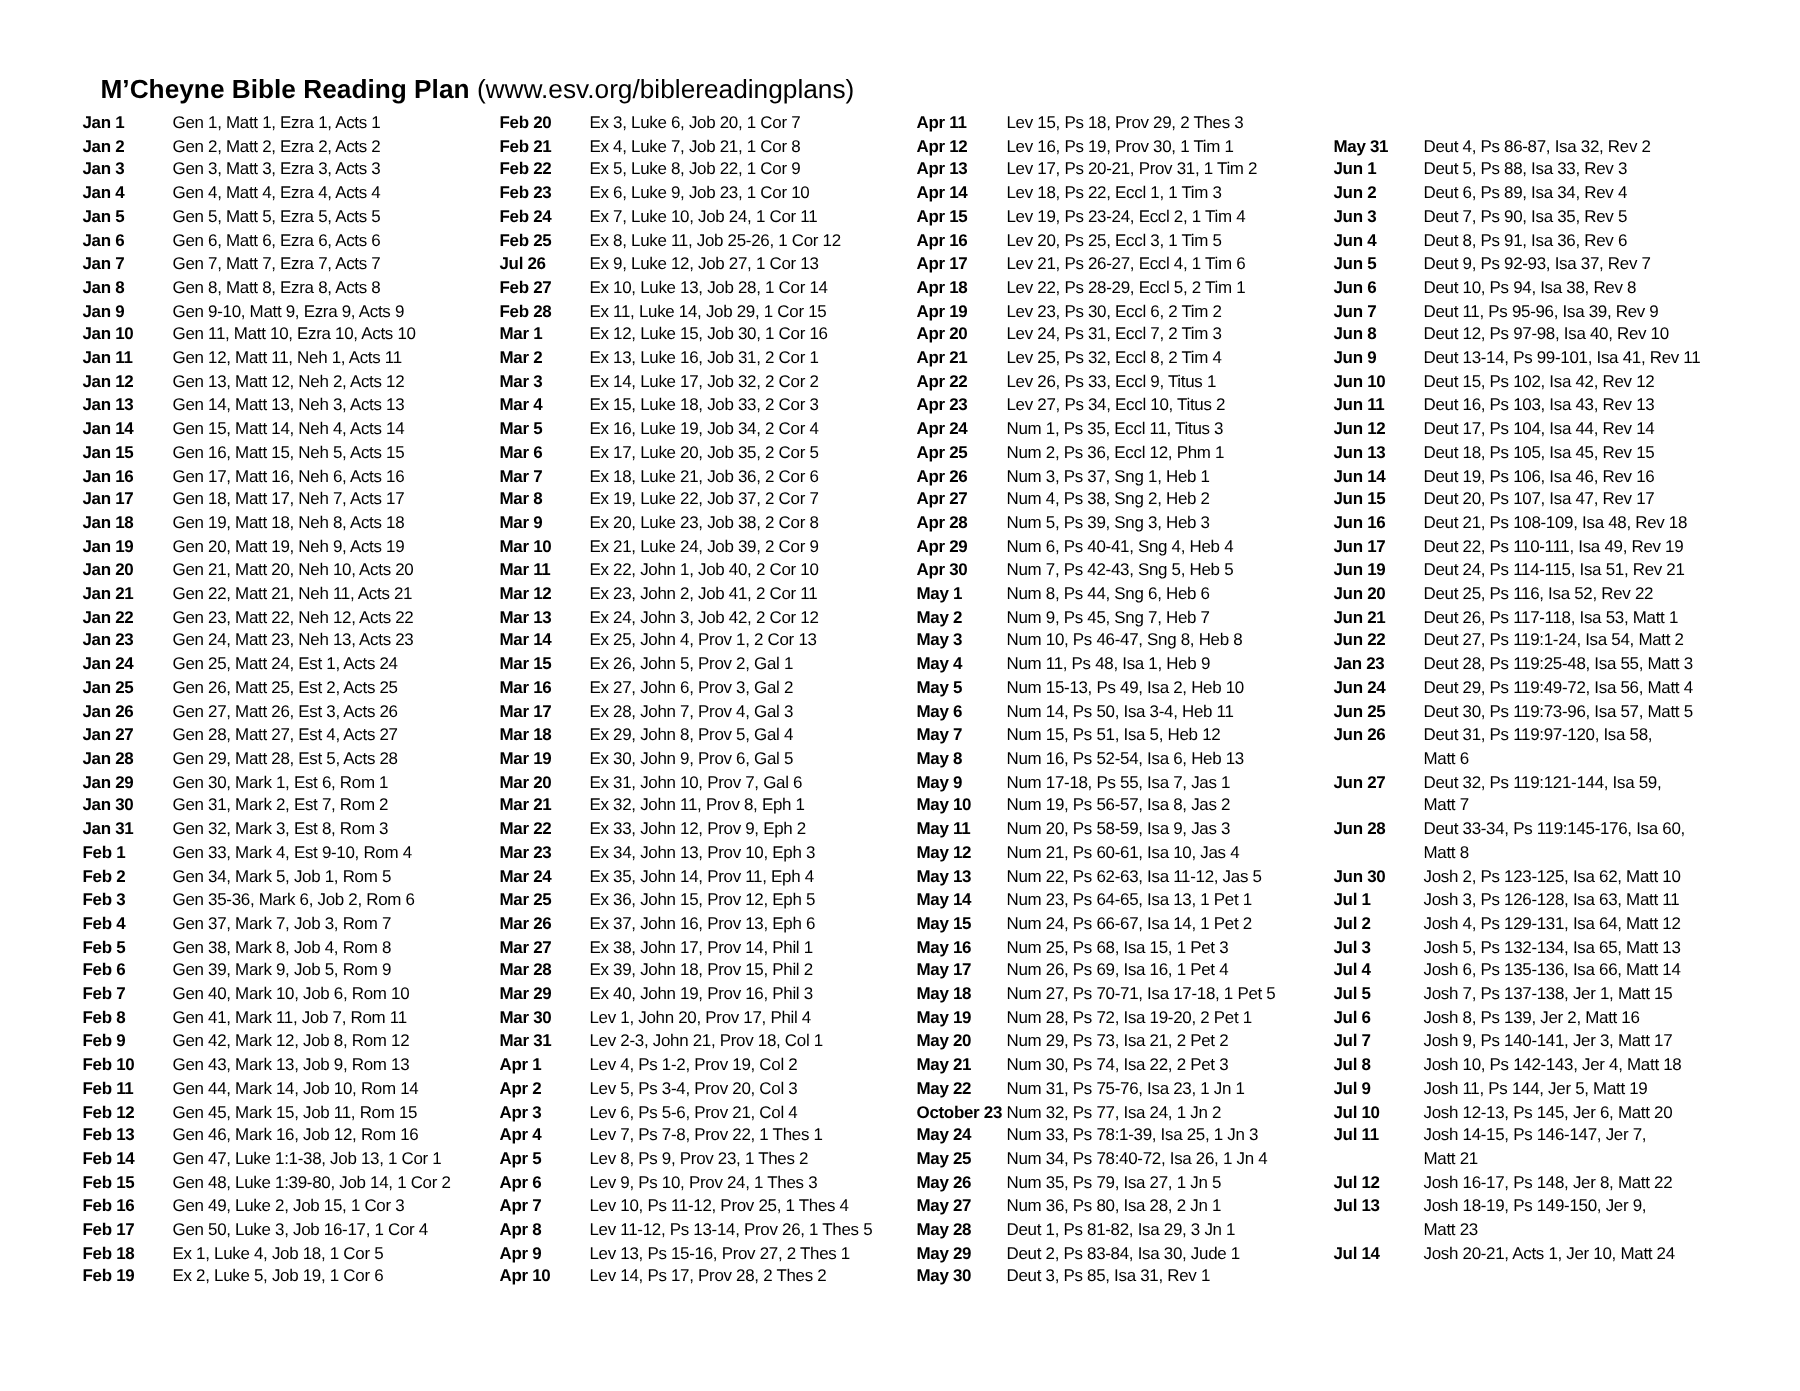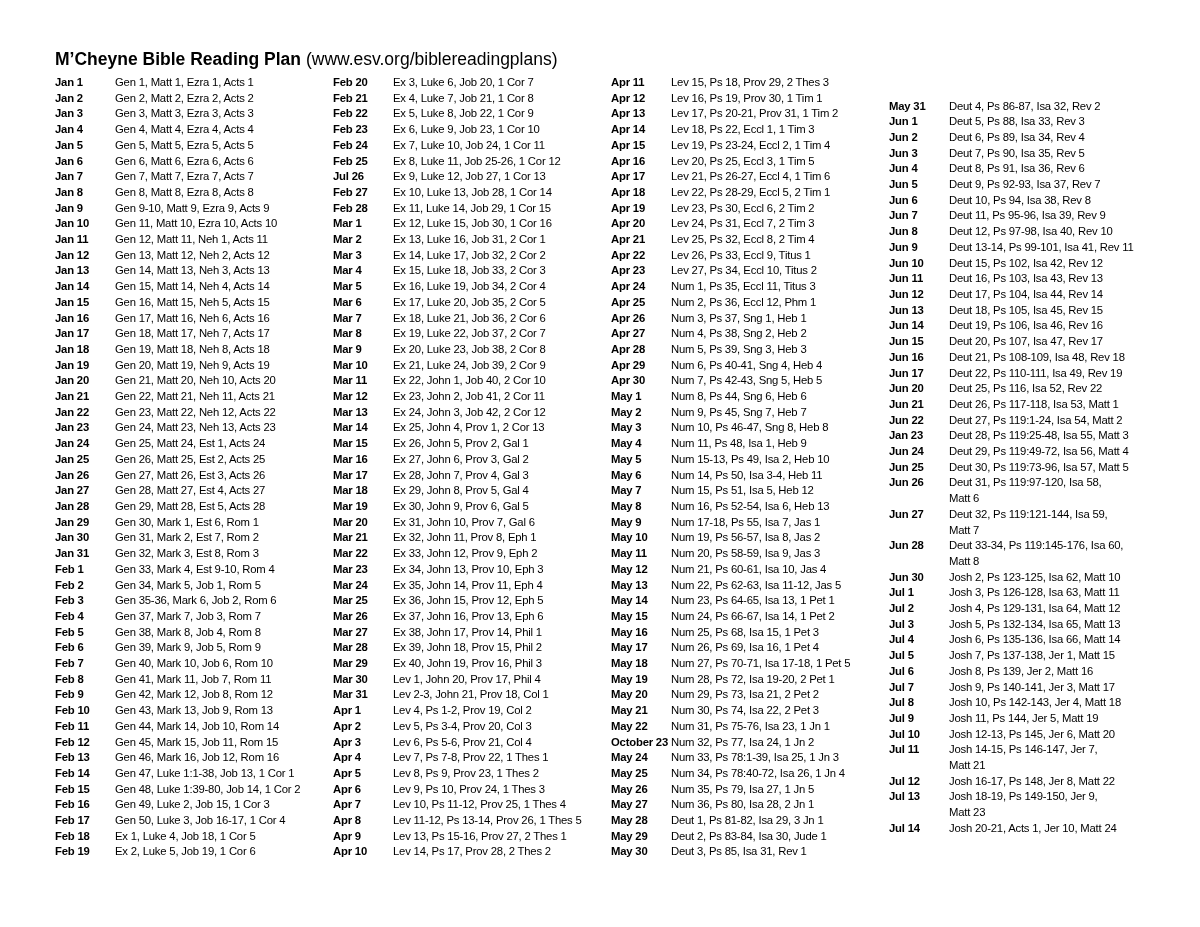--- a/index.html
+++ b/index.html
@@ -13,21 +13,21 @@
     overflow: hidden;
   }
   .title {
     position: absolute;
     left: 55px;
     top: 48px;
     font-size: 17.5px;
     line-height: 22px;
     white-space: nowrap;
   }
-  .title .bold { font-weight: bold; }
+  .title .bold { font-weight: bold; margin-left: 12px; }
   .title .suffix { font-weight: normal; margin-left: 0.28em; }
   .columns {
     position: absolute;
     left: 55px;
     top: 75px;
     display: flex;
     align-items: center;
     font-size: 11.3px;
     line-height: 15.7px;
     letter-spacing: -0.2px;
@@ -719,20 +719,24 @@
         </div>
         <div class="row">
           <div class="date">Jun 16</div>
           <div class="reading">Deut 21, Ps 108-109, Isa 48, Rev 18</div>
         </div>
         <div class="row">
           <div class="date">Jun 17</div>
           <div class="reading">Deut 22, Ps 110-111, Isa 49, Rev 19</div>
         </div>
         <div class="row">
+          <div class="date">Jun 19</div>
+          <div class="reading">Deut 24, Ps 114-115, Isa 51, Rev 21</div>
+        </div>
+        <div class="row">
           <div class="date">Jun 20</div>
           <div class="reading">Deut 25, Ps 116, Isa 52, Rev 22</div>
         </div>
         <div class="row">
           <div class="date">Jun 21</div>
           <div class="reading">Deut 26, Ps 117-118, Isa 53, Matt 1</div>
         </div>
         <div class="row">
           <div class="date">Jun 22</div>
           <div class="reading">Deut 27, Ps 119:1-24, Isa 54, Matt 2</div>

